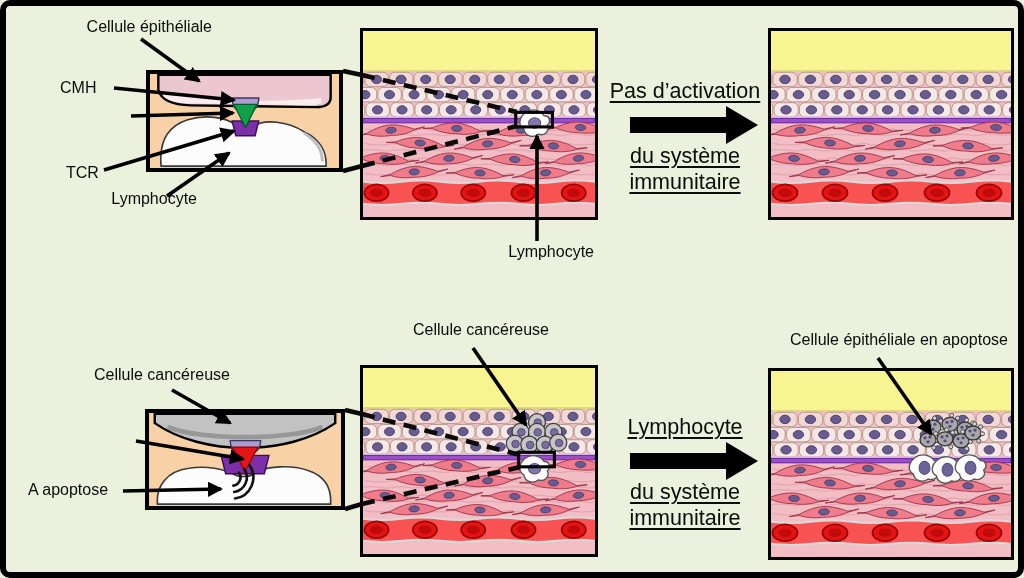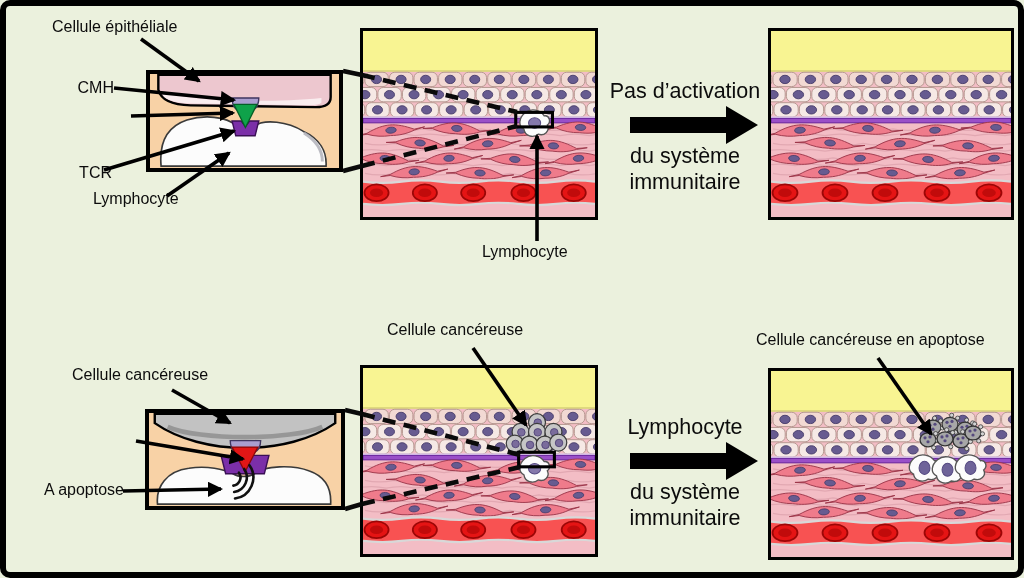--- a/index.html
+++ b/index.html
@@ -2,24 +2,24 @@
 <html><head>
 <meta charset="utf-8">
 <style>
   html,body{margin:0;padding:0;background:#444;}
   .stage{
     position:relative;width:1024px;height:578px;
     background:#ebf1dd;overflow:hidden;
     font-family:"Liberation Sans",sans-serif;color:#0c0c0c;
   }
   .frame{position:absolute;inset:0;border:6px solid #000;border-radius:10px;pointer-events:none;z-index:60;}
-  .lbl{position:absolute;font-size:16px;line-height:1.22;text-align:left;z-index:20;}
-  .lbl.left{text-align:right;}
+  .lbl{position:absolute;font-size:16px;line-height:1.22;text-align:right;z-index:20;}
+  .lbl.left{text-align:left;}
   .big{position:absolute;font-size:21.5px;line-height:26px;text-align:center;z-index:20;
-       text-underline-offset:3px;text-decoration-thickness:1.5px;}
+       text-decoration:underline;text-underline-offset:3px;text-decoration-thickness:1.5px;}
   svg.tissue{position:absolute;border:3px solid #000;box-sizing:border-box;background:#f3bdc5;z-index:5;}
   svg.inset{position:absolute;border:4px solid #000;box-sizing:border-box;background:#f8d2a6;z-index:5;}
   #overlay{position:absolute;left:0;top:0;z-index:30;pointer-events:none;}
 </style>
 </head>
 <body>
 
 <div class="stage">
 
   <svg class="tissue" id="t1" style="left:360px;top:28px;width:238px;height:192px" viewBox="0 0 240 192" preserveAspectRatio="none">
@@ -801,21 +801,21 @@
   <div class="big" style="left:601px;top:78px;width:168px">Pas d’activation</div>
   <div class="big" style="left:601px;top:143px;width:168px">
     <div>du système</div>
     <div>immunitaire</div>
   </div>
 
   <div class="lbl" style="left:72px;top:365px;width:158px">Cellule cancéreuse</div>
   <div class="lbl left" style="left:28px;top:480px;width:96px">A apoptose</div>
 
   <div class="lbl" style="left:387px;top:320px;width:162px">Cellule cancéreuse</div>
-  <div class="lbl" style="left:756px;top:330px;width:252px">Cellule cancéreuse en apoptose</div>
+  <div class="lbl" style="left:756px;top:330px;width:252px">Cellule épithéliale en apoptose</div>
 
   <div class="big" style="left:601px;top:414px;width:168px">Lymphocyte</div>
   <div class="big" style="left:601px;top:479px;width:168px">
     <div>du système</div>
     <div>immunitaire</div>
   </div>
 
   <svg id="overlay" width="1024" height="578" viewBox="0 0 1024 578">
     <defs>
       <marker id="ah" viewBox="0 0 10 10" refX="8.6" refY="5" markerWidth="4.3" markerHeight="4.3" orient="auto" markerUnits="strokeWidth">

